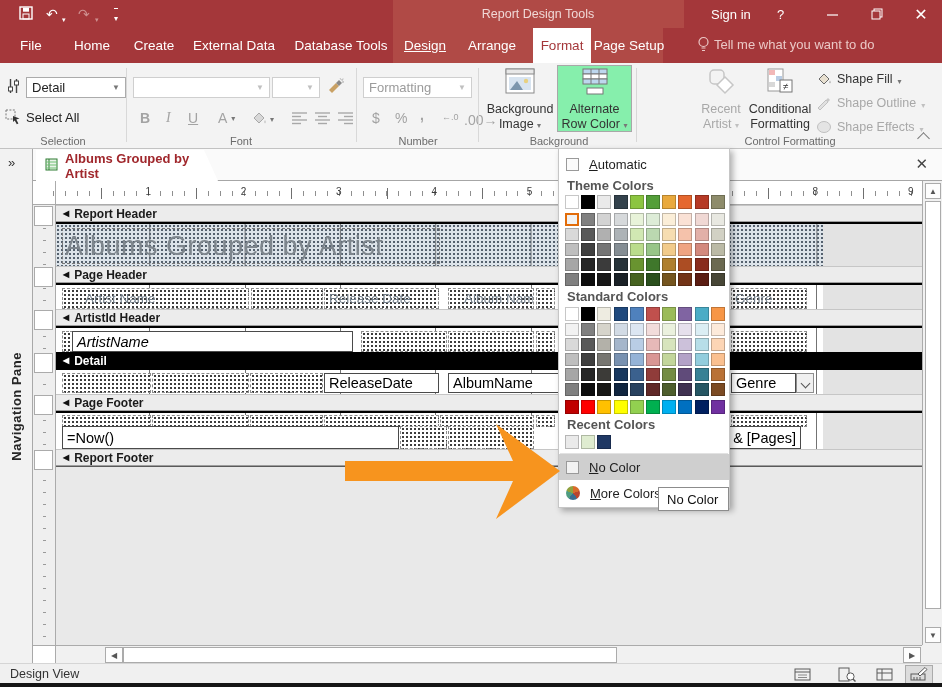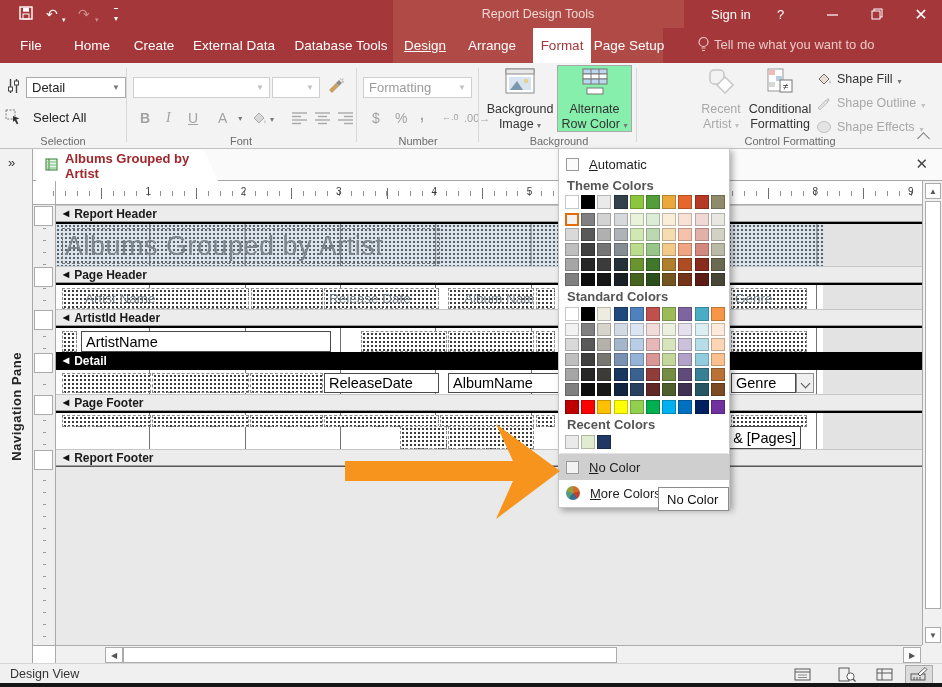--- a/index.html
+++ b/index.html
@@ -22,21 +22,21 @@
   .tellme{position:absolute;top:9px;color:#EBC8C6;font-size:13px;}
   
   .ribbon{position:absolute;left:0;top:63px;width:942px;height:86px;background:#F3F3F3;border-bottom:1px solid #C2C2C2;box-sizing:border-box;}
   .gdiv{position:absolute;top:5px;height:74px;width:1px;background:#D8D8D8;}
   .glabel{position:absolute;top:72px;transform:translateX(-50%);font-size:11px;color:#6B6B6B;white-space:nowrap;}
   .combo{position:absolute;height:21px;background:#fff;border:1px solid #ABABAB;box-sizing:border-box;
          font-size:13px;color:#222;display:flex;align-items:center;padding:0 5px;}
   .combo .car{margin-left:auto;color:#777;font-size:8px;}
   .combo.dis{border-color:#CFCFCF;color:#9B9B9B;}
   .combo.dis .car{color:#C0C0C0;}
-  .smallbtn{position:absolute;display:flex;align-items:center;gap:11px;font-size:13px;color:#222;justify-content:center;}
+  .smallbtn{position:absolute;display:flex;align-items:center;gap:4px;font-size:13px;color:#222;justify-content:center;}
   .gray{color:#A3A3A3;}
   .fmt{font-size:14px;}
   .bigbtn{position:absolute;top:3px;height:65px;display:flex;flex-direction:column;align-items:center;
           font-size:12.5px;color:#333;text-align:center;line-height:15px;}
   .bigbtn.dis{color:#A8A8A8;}
   .bigbtn .ic{margin-top:2px;margin-bottom:3px;}
   .pressed{background:#86efac;outline:1px solid #A8A8A8;}
   .menurowbtn{position:absolute;display:flex;align-items:flex-end;gap:5px;font-size:12.5px;color:#333;white-space:nowrap;}
   .menurowbtn.dis{color:#A8A8A8;}
   .car2{font-size:8px;color:#777;}
@@ -246,21 +246,21 @@
   <div class="gdiv" style="left:356px;"></div>
 
   <div class="combo dis" style="left:363px;top:14px;width:109px;">
     <span>Formatting</span>
       <span class="car">▼</span>
   </div>
   <span class="smallbtn fmt gray" style="left:372px;top:47px;">$</span>
   <span class="smallbtn fmt gray" style="left:395px;top:47px;">%</span>
   <span class="smallbtn fmt gray" style="left:420px;top:44px;font-weight:bold;">,</span>
   <span class="smallbtn gray" style="left:442px;top:49px;font-size:9px;">←.0</span>
-  <span class="smallbtn gray" style="left:464px;top:49px;font-size:11px;">.00→</span>
+  <span class="smallbtn gray" style="left:464px;top:49px;font-size:14px;">.00→</span>
   <span class="glabel" style="left:418px;">Number</span>
   <div class="gdiv" style="left:478px;"></div>
 
   <div class="bigbtn" style="left:484px;width:72px;">
     <span class="ic">
       <svg width="30" height="27" viewBox="0 0 30 27">
           <rect x="1" y="1" width="28" height="24" fill="#fff" stroke="#8A8A8A"></rect>
           <rect x="1" y="1" width="28" height="5" fill="#E8E8E8" stroke="#8A8A8A"></rect>
           <rect x="4" y="9" width="22" height="13" fill="#D8E4F0"></rect>
           <polygon points="5,22 12,13 18,22" fill="#7C96AD"></polygon>
@@ -409,21 +409,21 @@
   <div class="cell" style="left:675px;top:3px;width:76px;height:21px;padding-left:3px;">Genre</div>
 </div>
 <div class="outband blktop" style="top:283px;height:26px;"></div>
 
 <div class="secbar" style="top:309px;">
   <span class="arr">◀</span>
   <span>ArtistId Header</span>
 </div>
 <div class="band blktop inchlines" style="top:326px;height:26px;background-color:#fff;">
   <div class="cell" style="left:6px;top:3px;width:15px;height:21px;"></div>
-  <div class="txt" style="left:25px;top:3px;width:250px;height:21px;">ArtistName</div>
+  <div class="txt" style="left:16px;top:3px;width:281px;height:21px;font-style:italic;">ArtistName</div>
   <div class="cell" style="left:305px;top:3px;width:86px;height:21px;"></div>
   <div class="cell" style="left:392px;top:3px;width:86px;height:21px;"></div>
   <div class="cell" style="left:480px;top:3px;width:19px;height:21px;"></div>
   <div class="cell" style="left:675px;top:3px;width:76px;height:21px;"></div>
 </div>
 <div class="outband blktop" style="top:326px;height:26px;"></div>
 
 <div class="secbar dark" style="top:352px;">
   <span class="arr">◀</span>
   <span>Detail</span>
@@ -446,20 +446,21 @@
   <span>Page Footer</span>
 </div>
 <div class="band blktop inchlines" style="top:411px;height:38px;background-color:#fff;">
   <div class="cell" style="left:6px;top:2px;width:89px;height:12px;"></div>
   <div class="cell" style="left:96px;top:2px;width:97px;height:12px;"></div>
   <div class="cell" style="left:194px;top:2px;width:73px;height:12px;"></div>
   <div class="cell" style="left:268px;top:2px;width:115px;height:12px;"></div>
   <div class="cell" style="left:384px;top:2px;width:94px;height:12px;"></div>
   <div class="cell" style="left:480px;top:2px;width:19px;height:12px;"></div>
   <div class="cell" style="left:675px;top:2px;width:76px;height:12px;"></div>
+  <div class="txt" style="left:6px;top:13px;width:337px;height:23px;">=Now()</div>
   <div class="cell" style="left:344px;top:13px;width:47px;height:23px;"></div>
   <div class="cell" style="left:392px;top:13px;width:86px;height:23px;"></div>
   <div class="txt" style="left:644px;top:13px;width:101px;height:23px;justify-content:flex-end;">of " &amp; [Pages]</div>
 </div>
 <div class="outband blktop" style="top:411px;height:38px;"></div>
 
 <div class="secbar" style="top:449px;">
   <span class="arr">◀</span>
   <span>Report Footer</span>
 </div>

